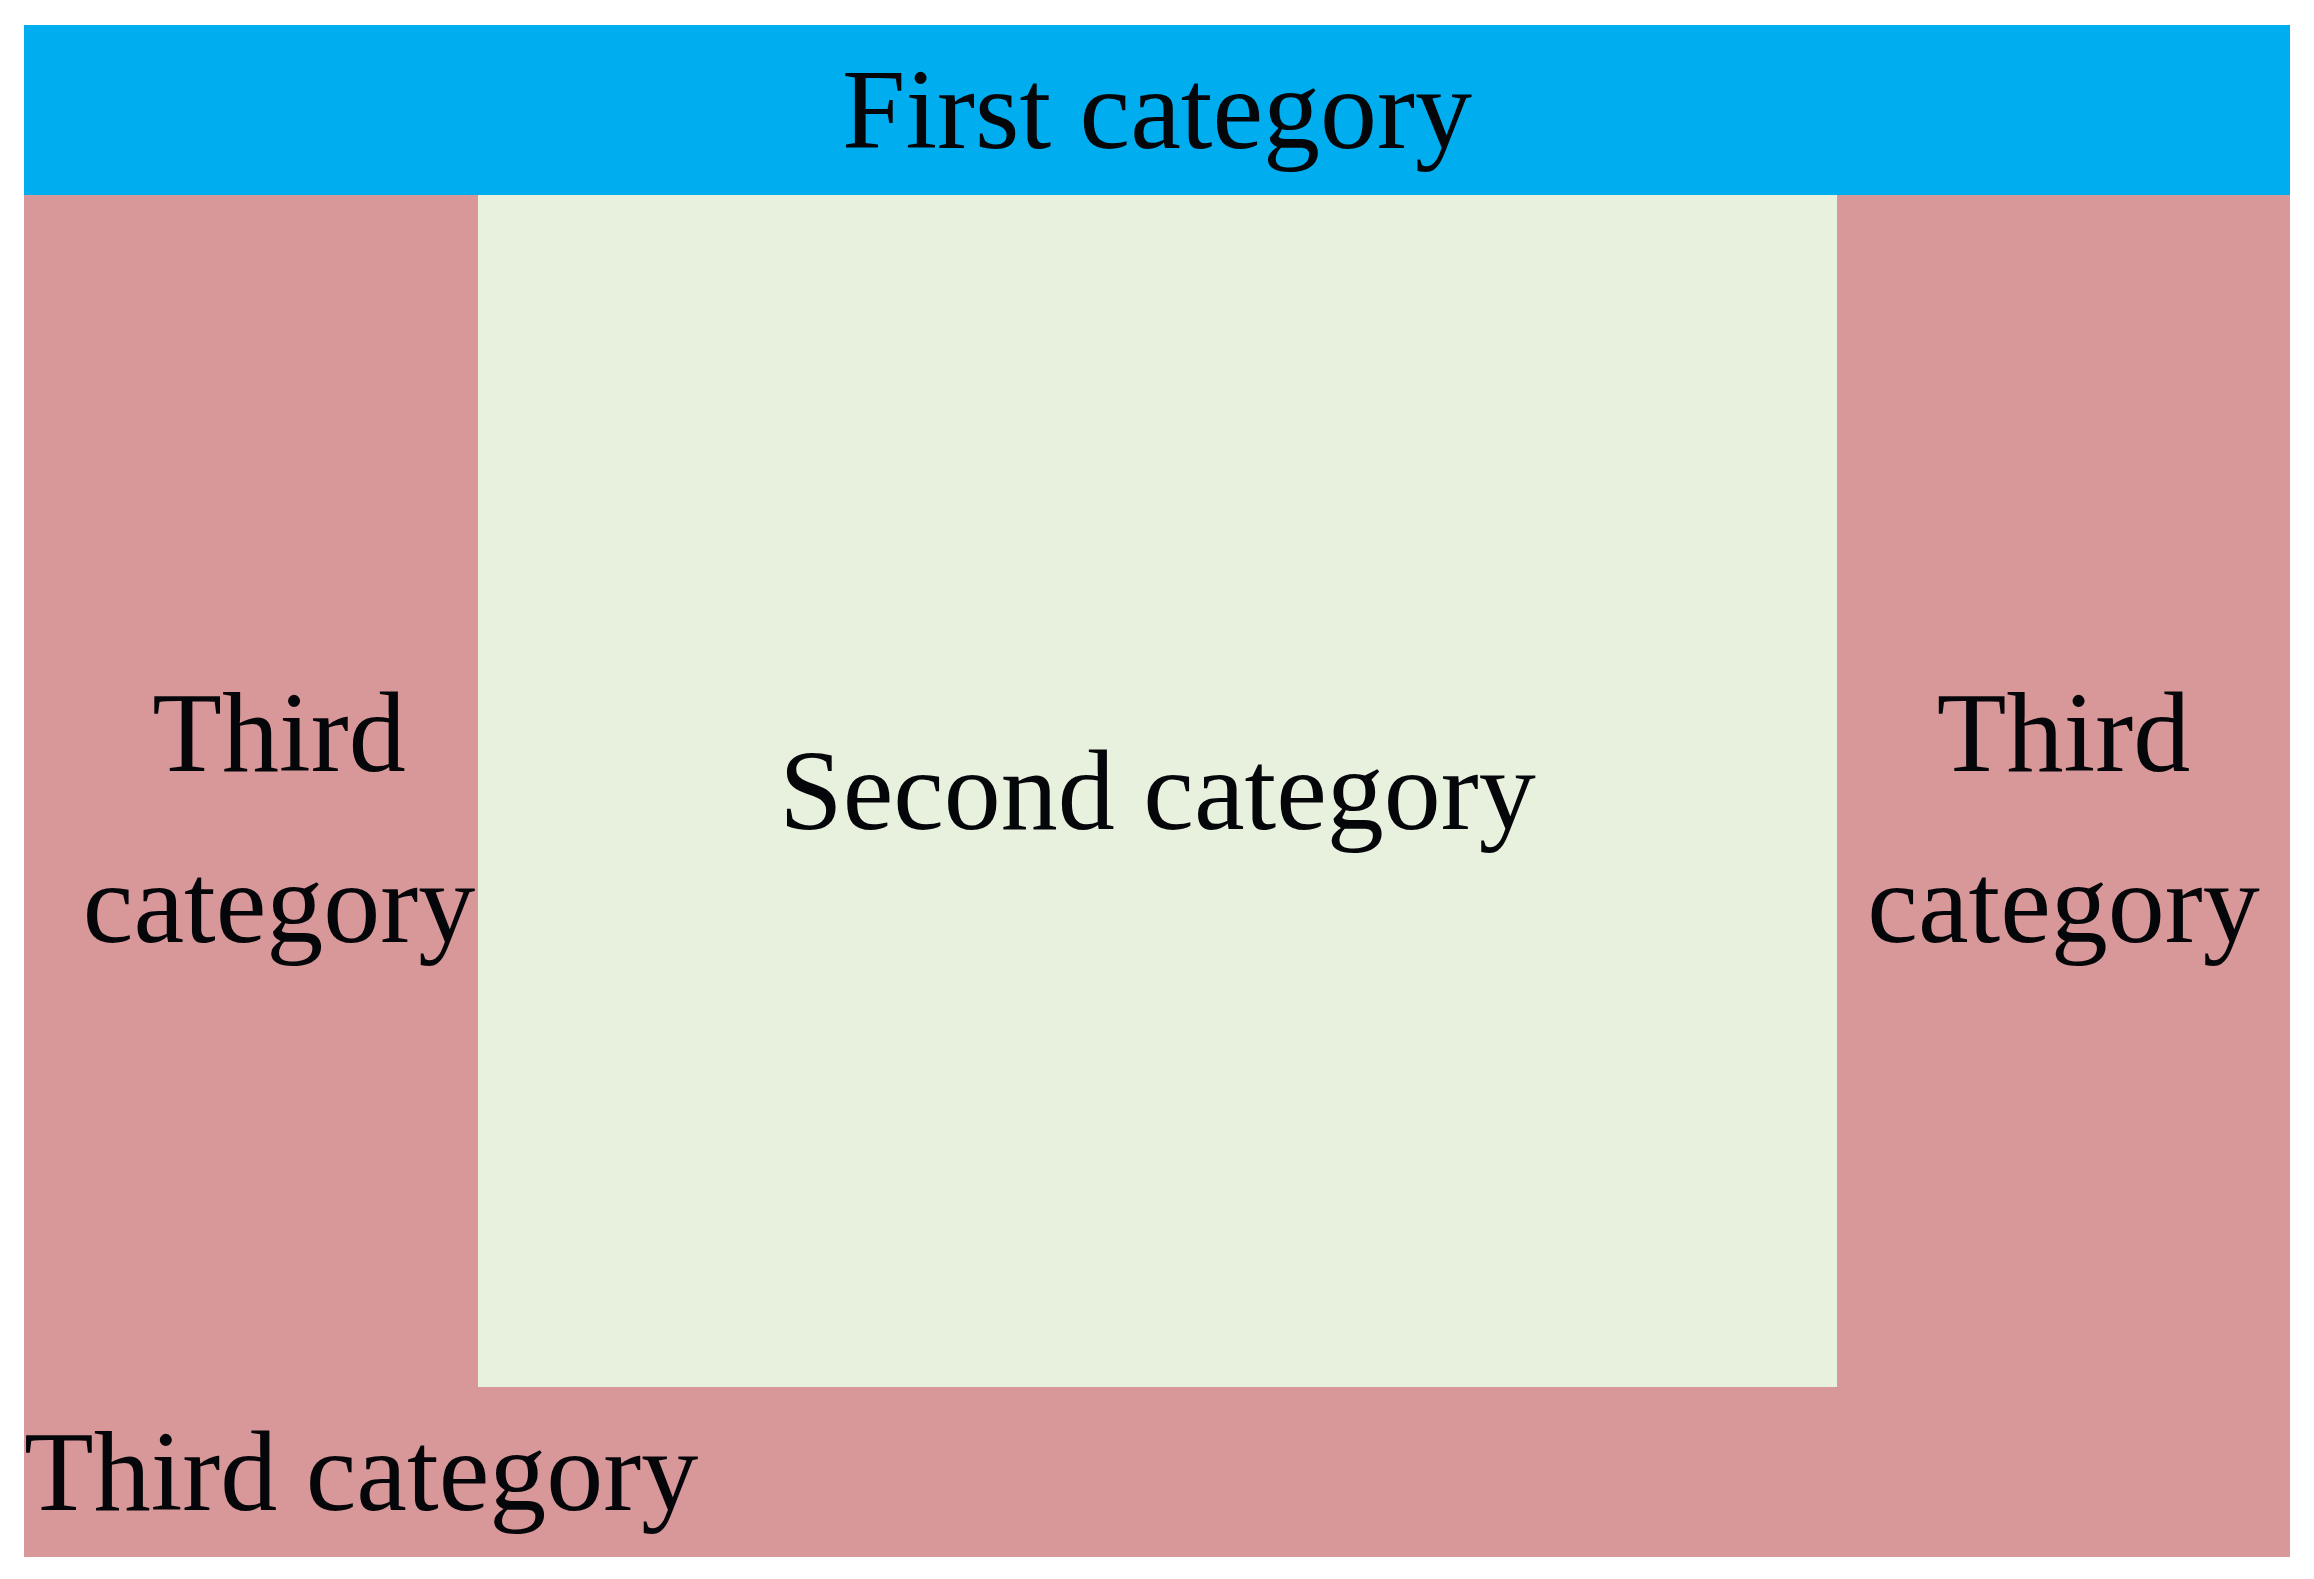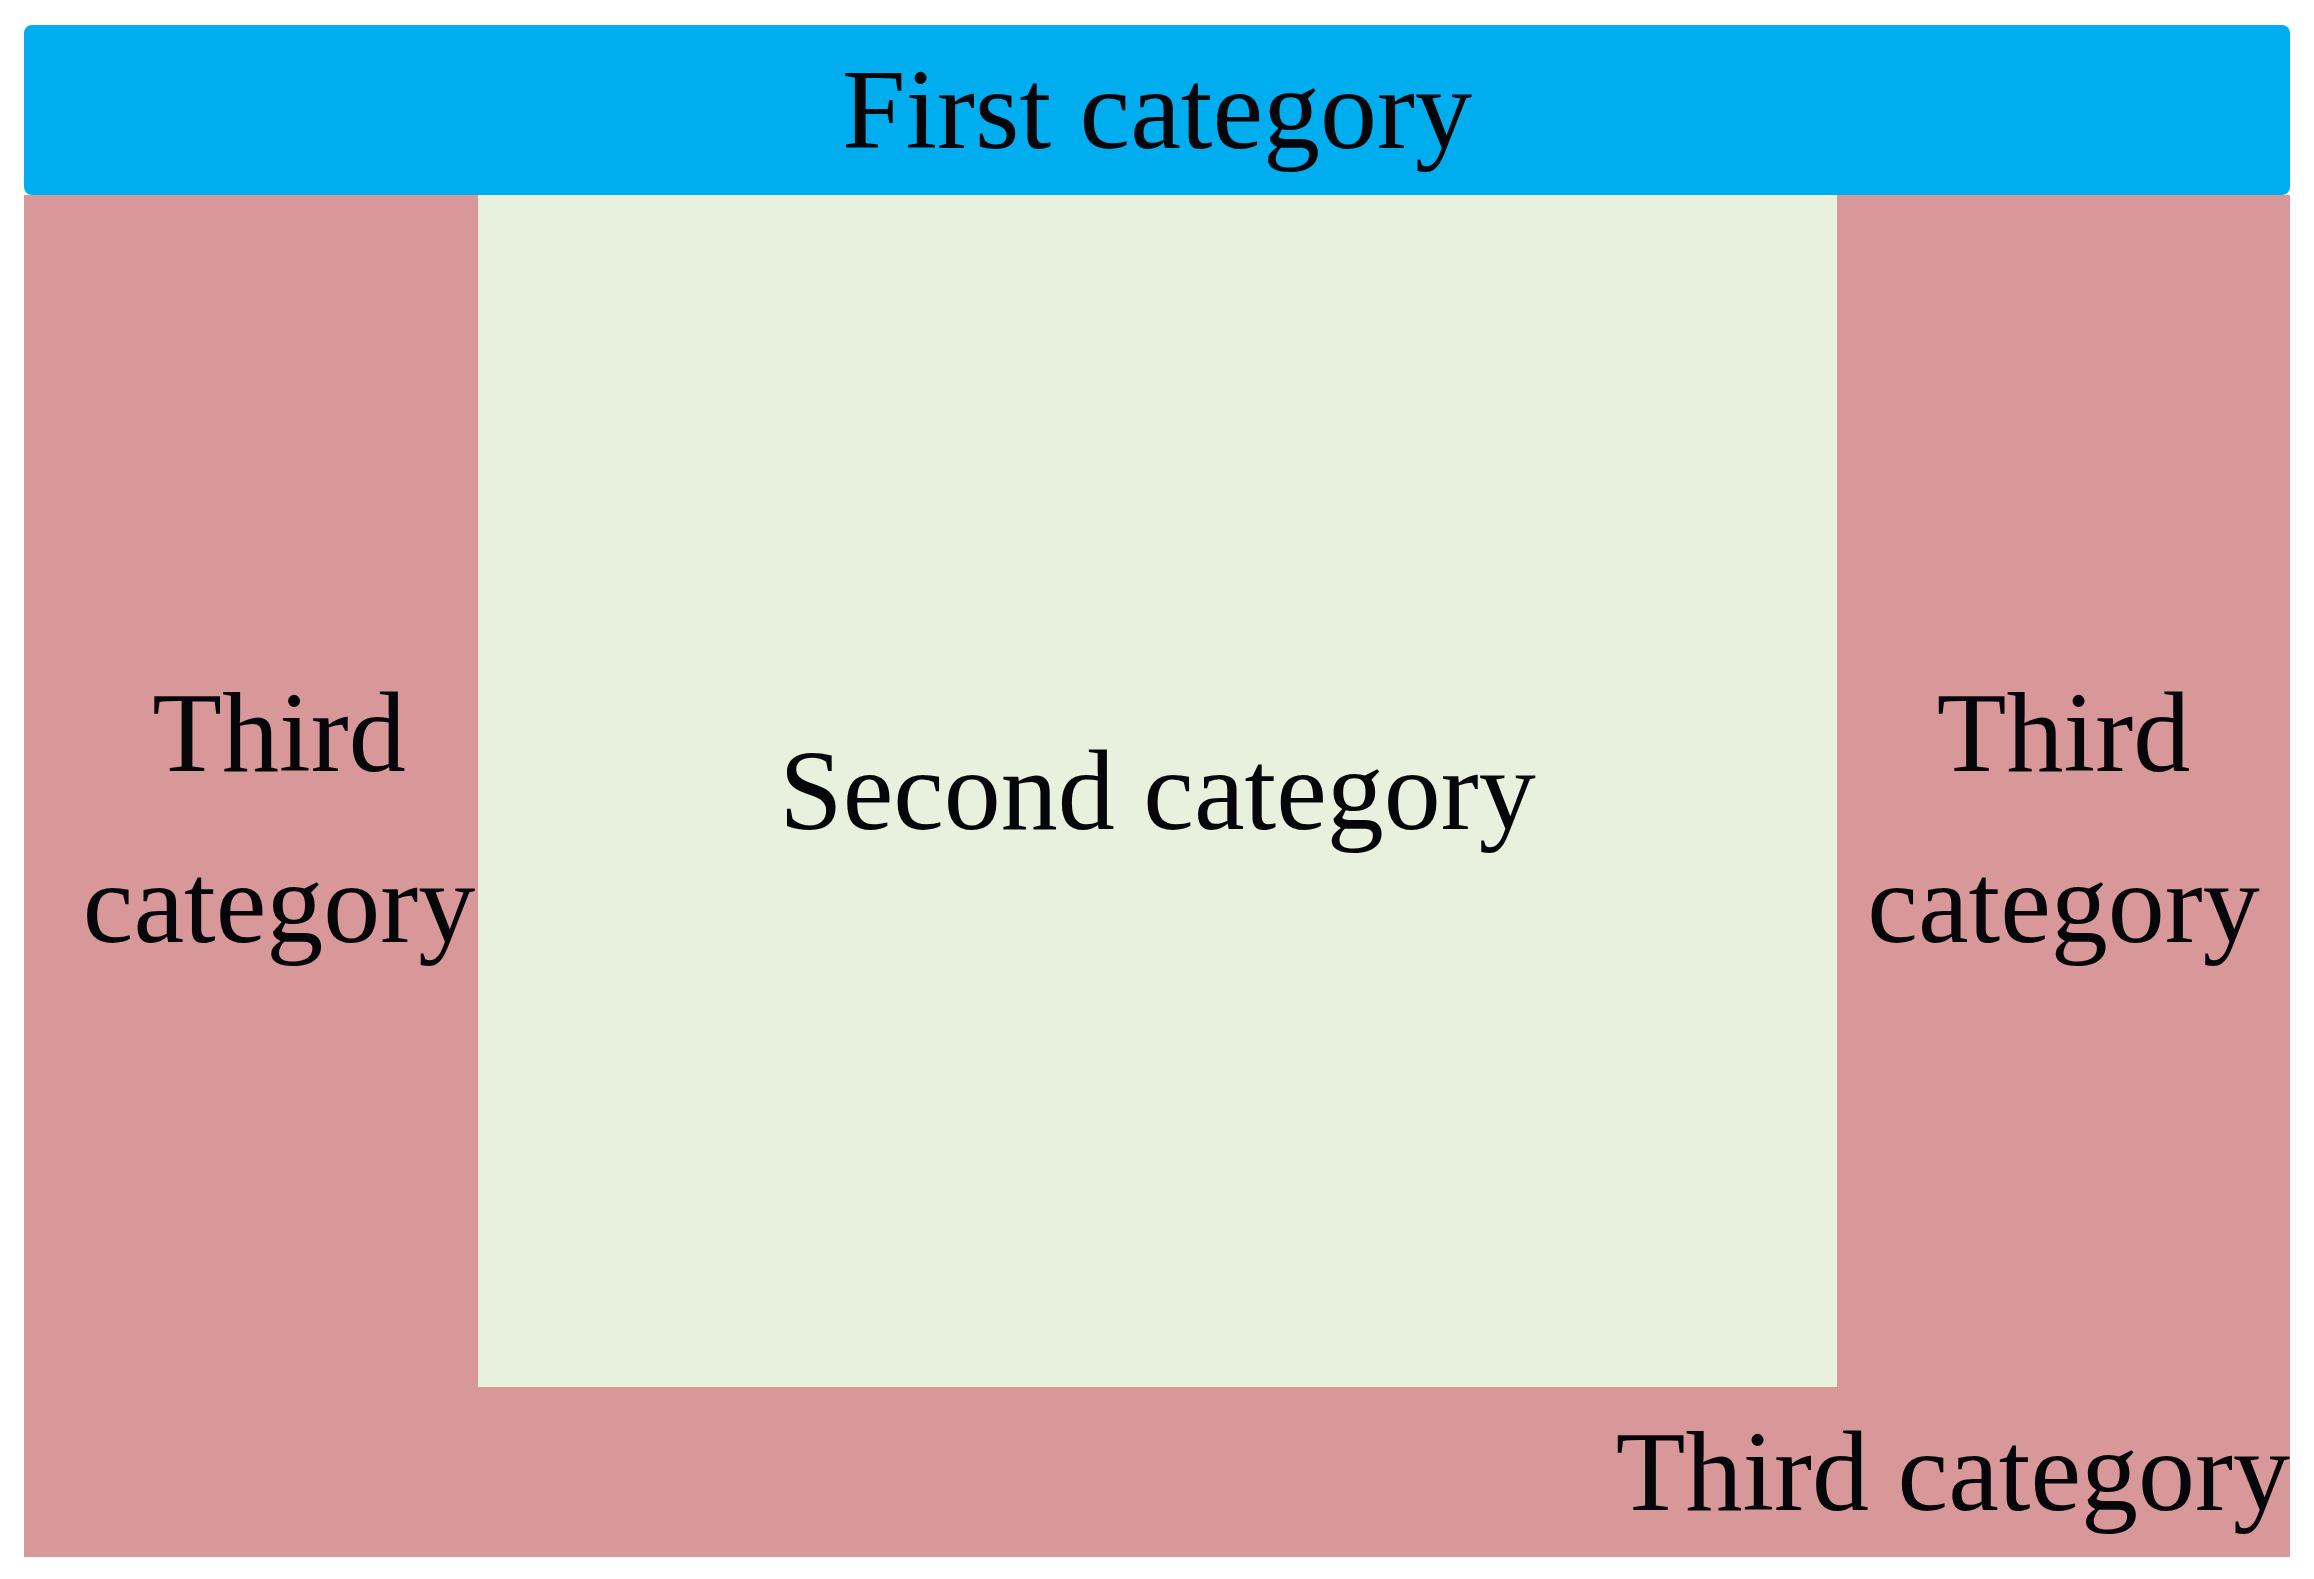--- a/index.html
+++ b/index.html
@@ -23,21 +23,20 @@
   .band-first {
     position: absolute;
     left: 24px;
     top: 25px;
     width: 2266px;
     height: 170px;
     background: var(--c-first, #00aeef);
     display: flex;
     align-items: center;
     justify-content: center;
-    border-radius: 8px;
   }
   .region-third {
     position: absolute;
     left: 24px;
     top: 195px;
     width: 2266px;
     height: 1362px;
     background: var(--c-third, #d89899);
   }
   .box-second {
@@ -70,21 +69,21 @@
   .side-label.right { right: 0; width: 453px; }
   .side-label .label { display: block; }
   .bottom-strip {
     position: absolute;
     left: 0;
     top: 1192px;
     width: 2266px;
     height: 170px;
     display: flex;
     align-items: center;
-    justify-content: flex-end;
+    justify-content: flex-start;
   }
 </style>
 </head>
 <body>
 
 <div class="canvas">
 
   <div class="band-first">
     <span class="label">First category</span>
   </div>

